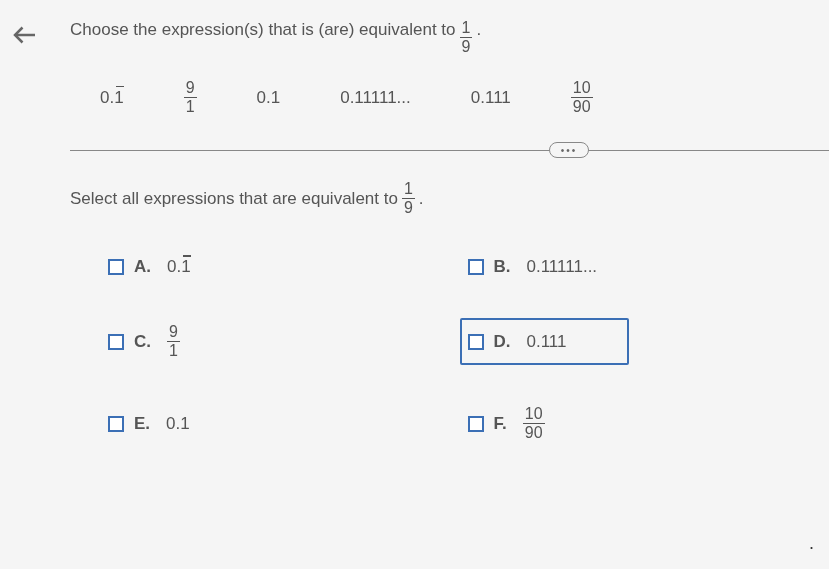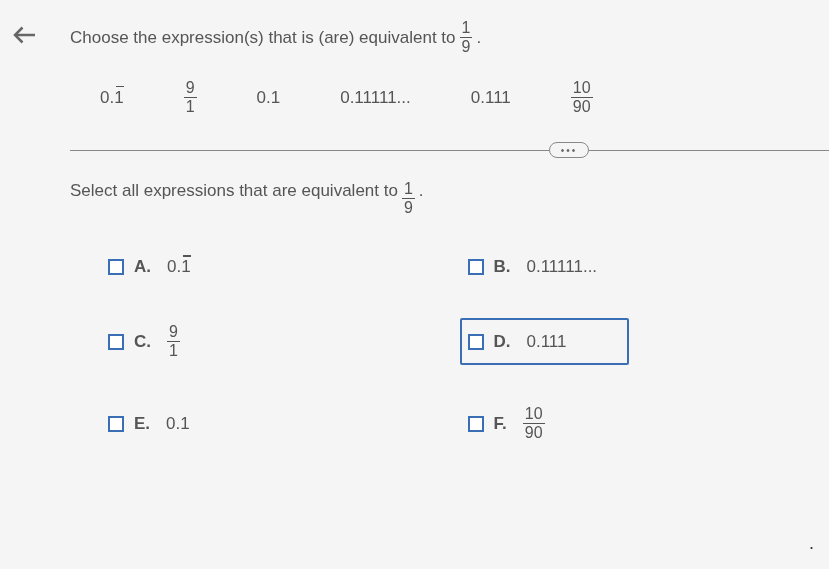--- a/index.html
+++ b/index.html
@@ -21,21 +21,21 @@
       filter: blur(0.5px);
     }
     .back-arrow svg { width: 100%; height: 100%; }
     .content {
       padding: 20px 50px 20px 70px;
       filter: blur(0.6px);
     }
     .prompt-line {
       font-size: 17px;
       display: flex;
-      align-items: center;
+      align-items: flex-start;
       gap: 4px;
       margin-bottom: 25px;
     }
     .fraction {
       display: inline-flex;
       flex-direction: column;
       align-items: center;
       vertical-align: middle;
       font-size: 16px;
       line-height: 1;
@@ -83,20 +83,21 @@
       display: flex;
       align-items: center;
       justify-content: center;
       font-size: 10px;
       letter-spacing: 2px;
       color: #666;
     }
     .select-line {
       font-size: 17px;
       display: flex;
+      align-items: center;
       gap: 4px;
       margin-bottom: 35px;
     }
     .answers {
       display: grid;
       grid-template-columns: 1fr 1fr;
       row-gap: 35px;
       column-gap: 40px;
       padding-left: 30px;
     }

